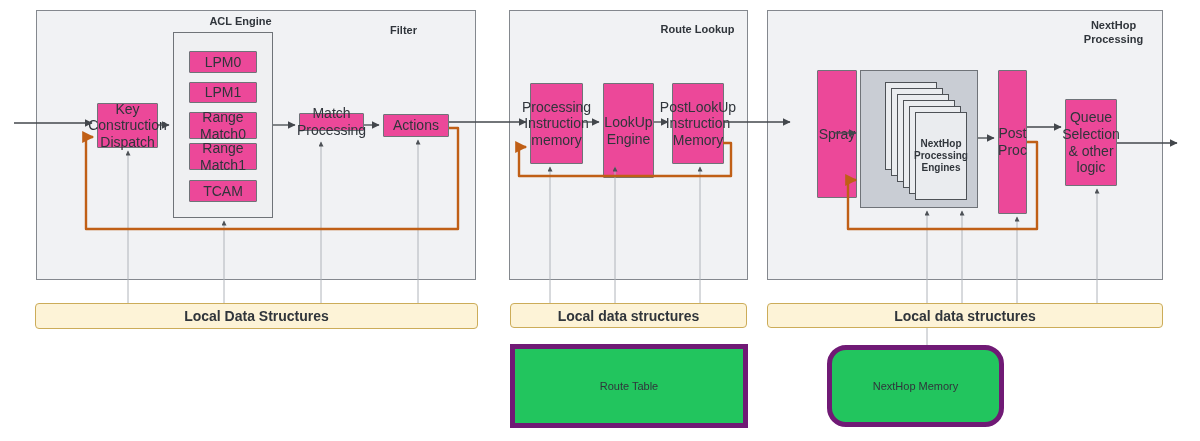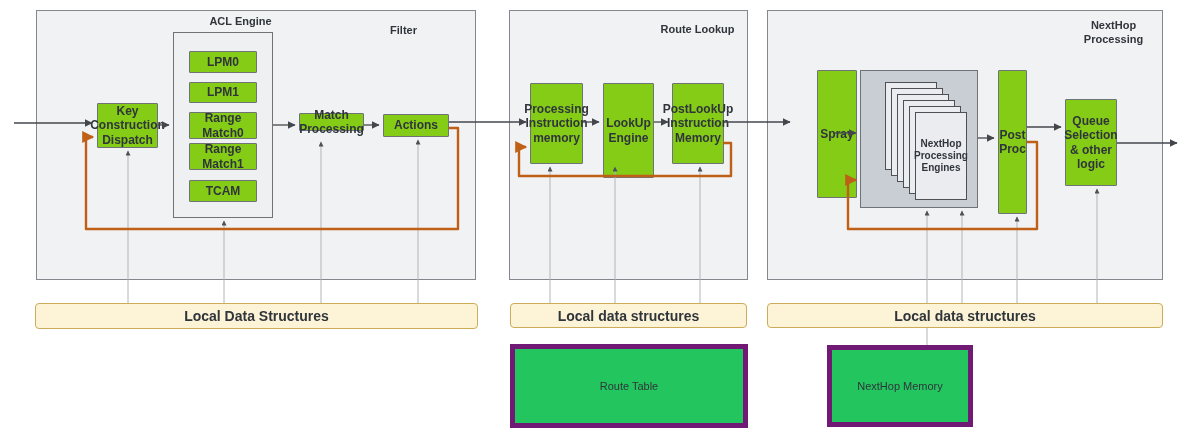--- a/index.html
+++ b/index.html
@@ -8,23 +8,23 @@
     font-family:"Liberation Sans",sans-serif;overflow:hidden;
   }
   .section{
     position:absolute;background:#f1f2f4;border:1px solid #84888e;box-sizing:border-box;
   }
   .seclabel{
     position:absolute;font-size:11px;font-weight:bold;color:#30353b;
     text-align:center;line-height:1.25;
   }
   .node{
-    position:absolute;background:#84cc16;border:1px solid #6f7378;box-sizing:border-box;
+    position:absolute;background:#ec4899;border:1px solid #6f7378;box-sizing:border-box;
     display:flex;align-items:center;justify-content:center;text-align:center;
-    font-size:12px;font-weight:bold;color:#30353b;line-height:1.18;border-radius:1px;
+    font-size:14px;font-weight:normal;color:#30353b;line-height:1.18;border-radius:1px;
   }
   .groupbox{
     position:absolute;background:#eff0f2;border:1px solid #6f7378;box-sizing:border-box;
   }
   .containerbox{
     position:absolute;background:#c9cdd4;border:1px solid #6f7378;box-sizing:border-box;
   }
   .page{
     position:absolute;background:#eaecef;border:1px solid #4d5156;box-sizing:border-box;
     display:flex;align-items:center;justify-content:center;text-align:center;
@@ -85,21 +85,21 @@
     <div class="page" style="left:36px;top:23px;width:52px;height:88px;"></div>
     <div class="page" style="left:42px;top:29px;width:52px;height:88px;"></div>
     <div class="page" style="left:48px;top:35px;width:52px;height:88px;"></div>
     <div class="page" style="left:54px;top:41px;width:52px;height:88px;">NextHop Processing Engines</div>
   </div>
 
   <div class="node" style="left:1065px;top:99px;width:52px;height:87px;">Queue Selection &amp; other logic</div>
   <div class="node" style="left:998px;top:70px;width:29px;height:144px;">Post Proc</div>
 
   <div class="bar" style="left:767px;top:303px;width:396px;height:25px;">Local data structures</div>
-  <div class="bluebox" style="left:827px;top:345px;width:146px;height:82px;">NextHop Memory</div>
+  <div class="bluebox" style="left:827px;top:345px;width:177px;height:82px;border-radius:19px;">NextHop Memory</div>
 
   <svg class="wires" width="1200" height="441">
     <defs>
       <marker id="mDark" markerWidth="8" markerHeight="8" refX="5.5" refY="3" orient="auto">
         <path d="M0,0 L6,3 L0,6 Z" fill="#43474c"></path>
       </marker>
       <marker id="mSmall" markerWidth="7" markerHeight="7" refX="4.5" refY="2.5" orient="auto">
         <path d="M0,0 L5,2.5 L0,5 Z" fill="#4d5156"></path>
       </marker>
       <marker id="mOrange" markerWidth="7" markerHeight="7" refX="4.5" refY="2.5" orient="auto">

